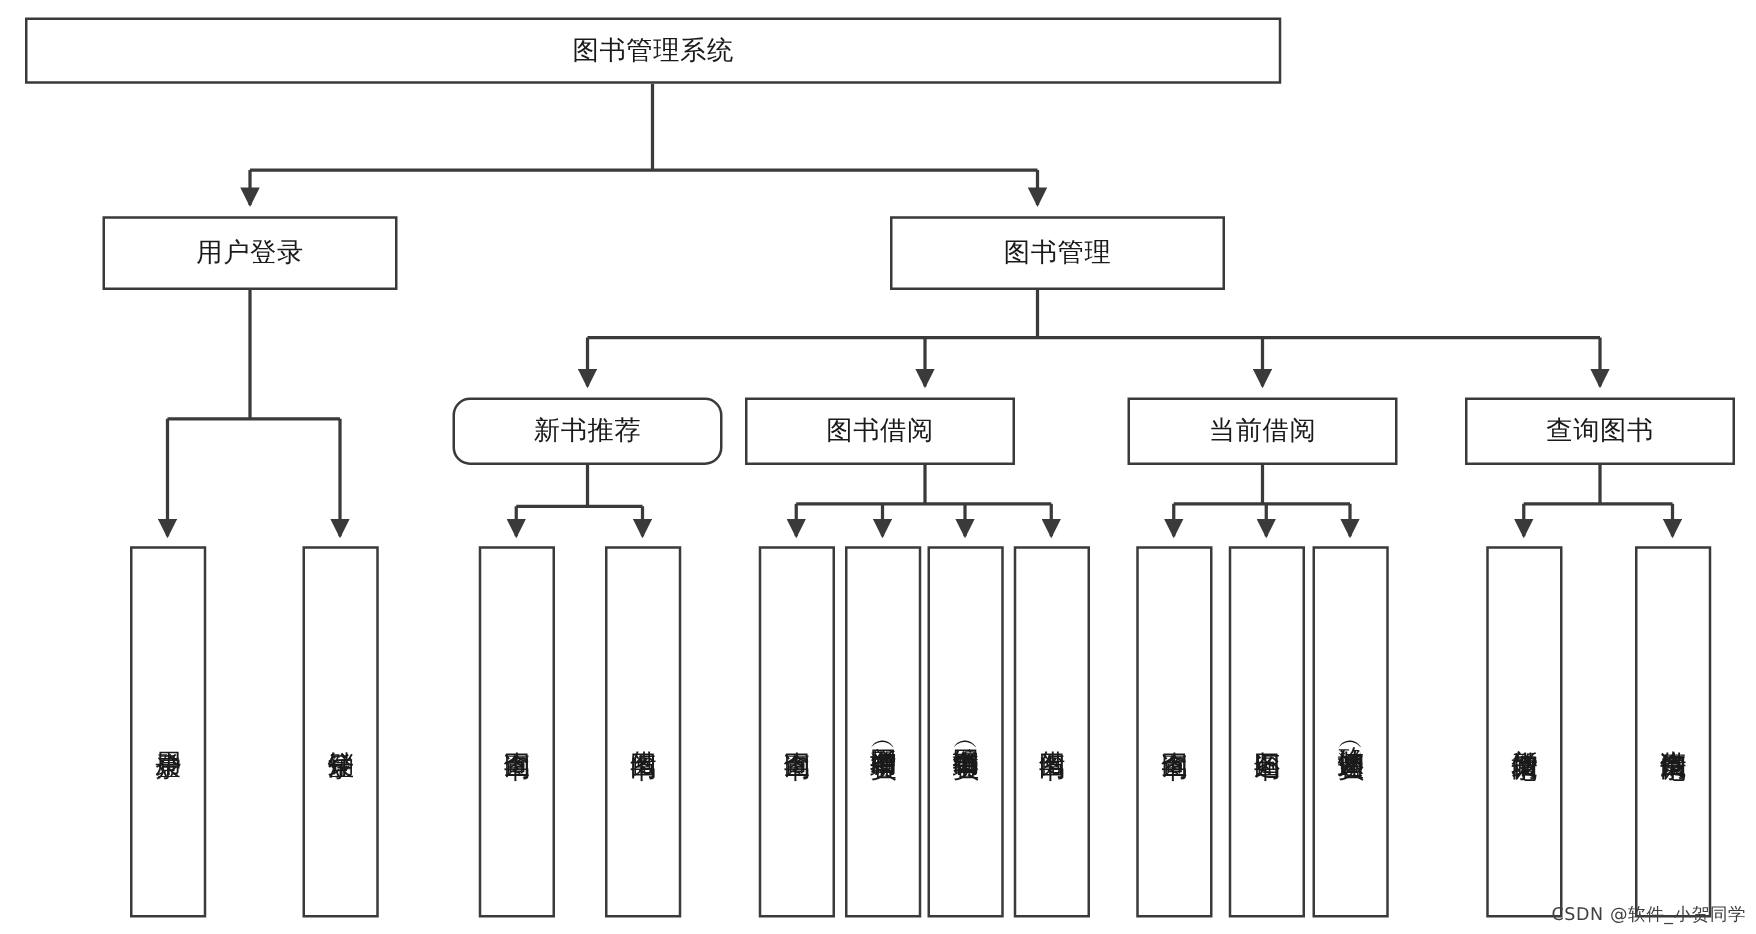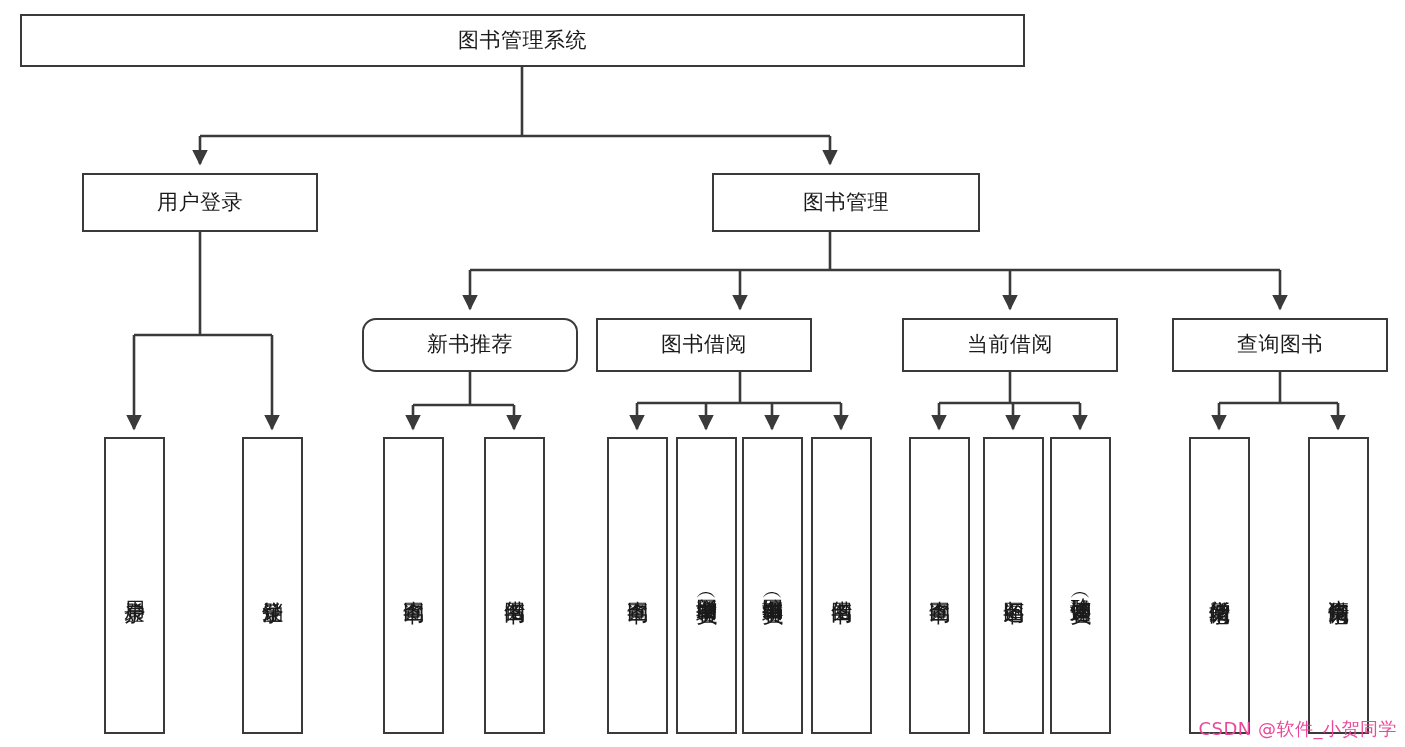--- a/index.html
+++ b/index.html
@@ -49,22 +49,22 @@
     line-height: 1.25;
     letter-spacing: 1px;
     padding: 6px 0;
     text-align: center;
     white-space: nowrap;
   }
   .watermark {
     position: absolute;
     right: 8px;
     bottom: 6px;
-    font-size: 18px;
-    color: #ec4899;
+    font-size: 14px;
+    color: #404040;
     letter-spacing: 0.5px;
     z-index: 5;
     white-space: nowrap;
   }
 </style>
 </head>
 <body>
 
 <div id="canvas">
 

